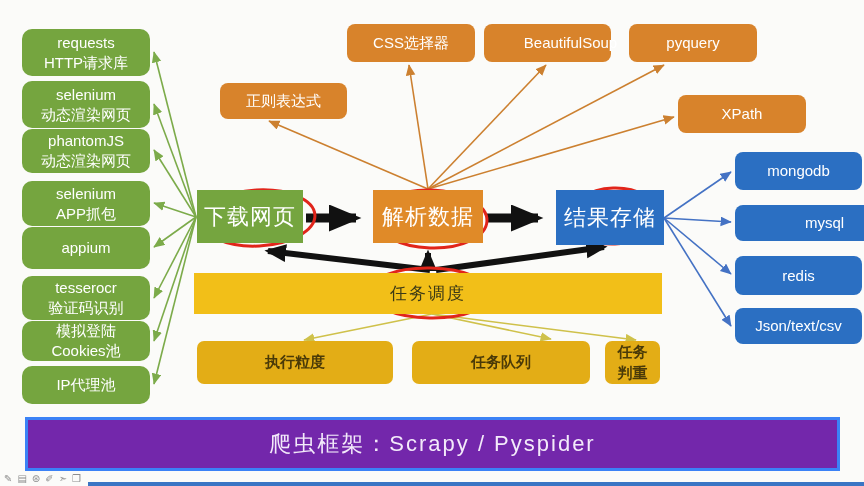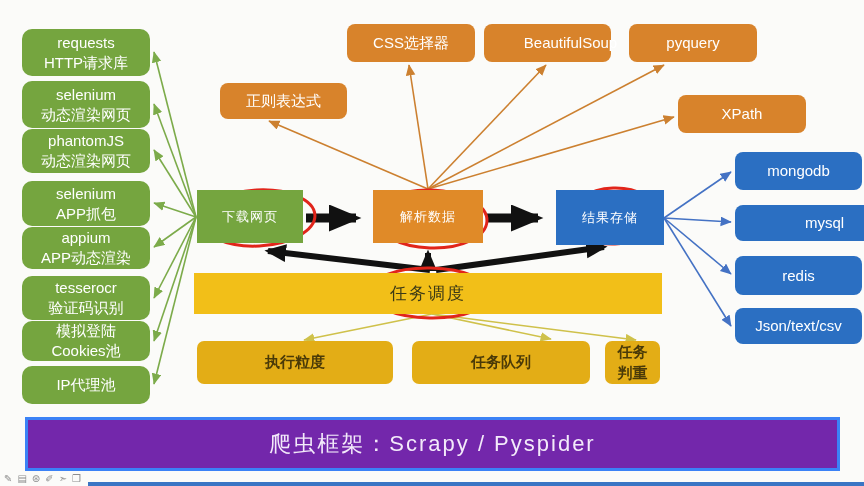--- a/index.html
+++ b/index.html
@@ -12,21 +12,21 @@
     position:absolute;display:flex;flex-direction:column;
     justify-content:center;align-items:center;text-align:center;
     color:#fff;line-height:1.32;box-sizing:border-box;
   }
   .rounded{border-radius:10px;}
   .rounded8{border-radius:8px;}
   .green{background:#75a53f;}
   .orange{background:#d8832b;}
   .blue{background:#2b6fc2;}
   .side{font-size:15px;}
-  .main{font-size:13px;letter-spacing:1px;align-items:center;}
+  .main{font-size:22px;letter-spacing:1px;align-items:center;}
   .main-parse{background:#e08a28;}
   .scheduler-bar{
     position:absolute;left:194px;top:273px;width:468px;height:41px;
     background:#f2bf18;color:#3c3a16;display:flex;align-items:center;
     justify-content:center;font-size:17px;letter-spacing:2px;
   }
   .gold{
     background:#e3ad16;color:#4a3a08;border-radius:7px;
     font-size:15px;font-weight:bold;line-height:1.35;
   }
@@ -135,21 +135,20 @@
 <div class="box rounded green side" style="left:22px;top:129px;width:128px;height:44px;">
   <span class="t">phantomJS</span>
   <span class="s">动态渲染网页</span>
 </div>
 <div class="box rounded green side" style="left:22px;top:181px;width:128px;height:45px;">
   <span class="t">selenium</span>
   <span class="s">APP抓包</span>
 </div>
 <div class="box rounded green side" style="left:22px;top:227px;width:128px;height:42px;">
   <span class="t">appium</span>
-  <span class="s">APP动态渲染</span>
 </div>
 <div class="box rounded green side" style="left:22px;top:276px;width:128px;height:44px;">
   <span class="t">tesserocr</span>
   <span class="s">验证码识别</span>
 </div>
 <div class="box rounded green side" style="left:22px;top:321px;width:128px;height:40px;">
   <span class="t">模拟登陆</span>
   <span class="s">Cookies池</span>
 </div>
 <div class="box rounded green side" style="left:22px;top:366px;width:128px;height:38px;">

